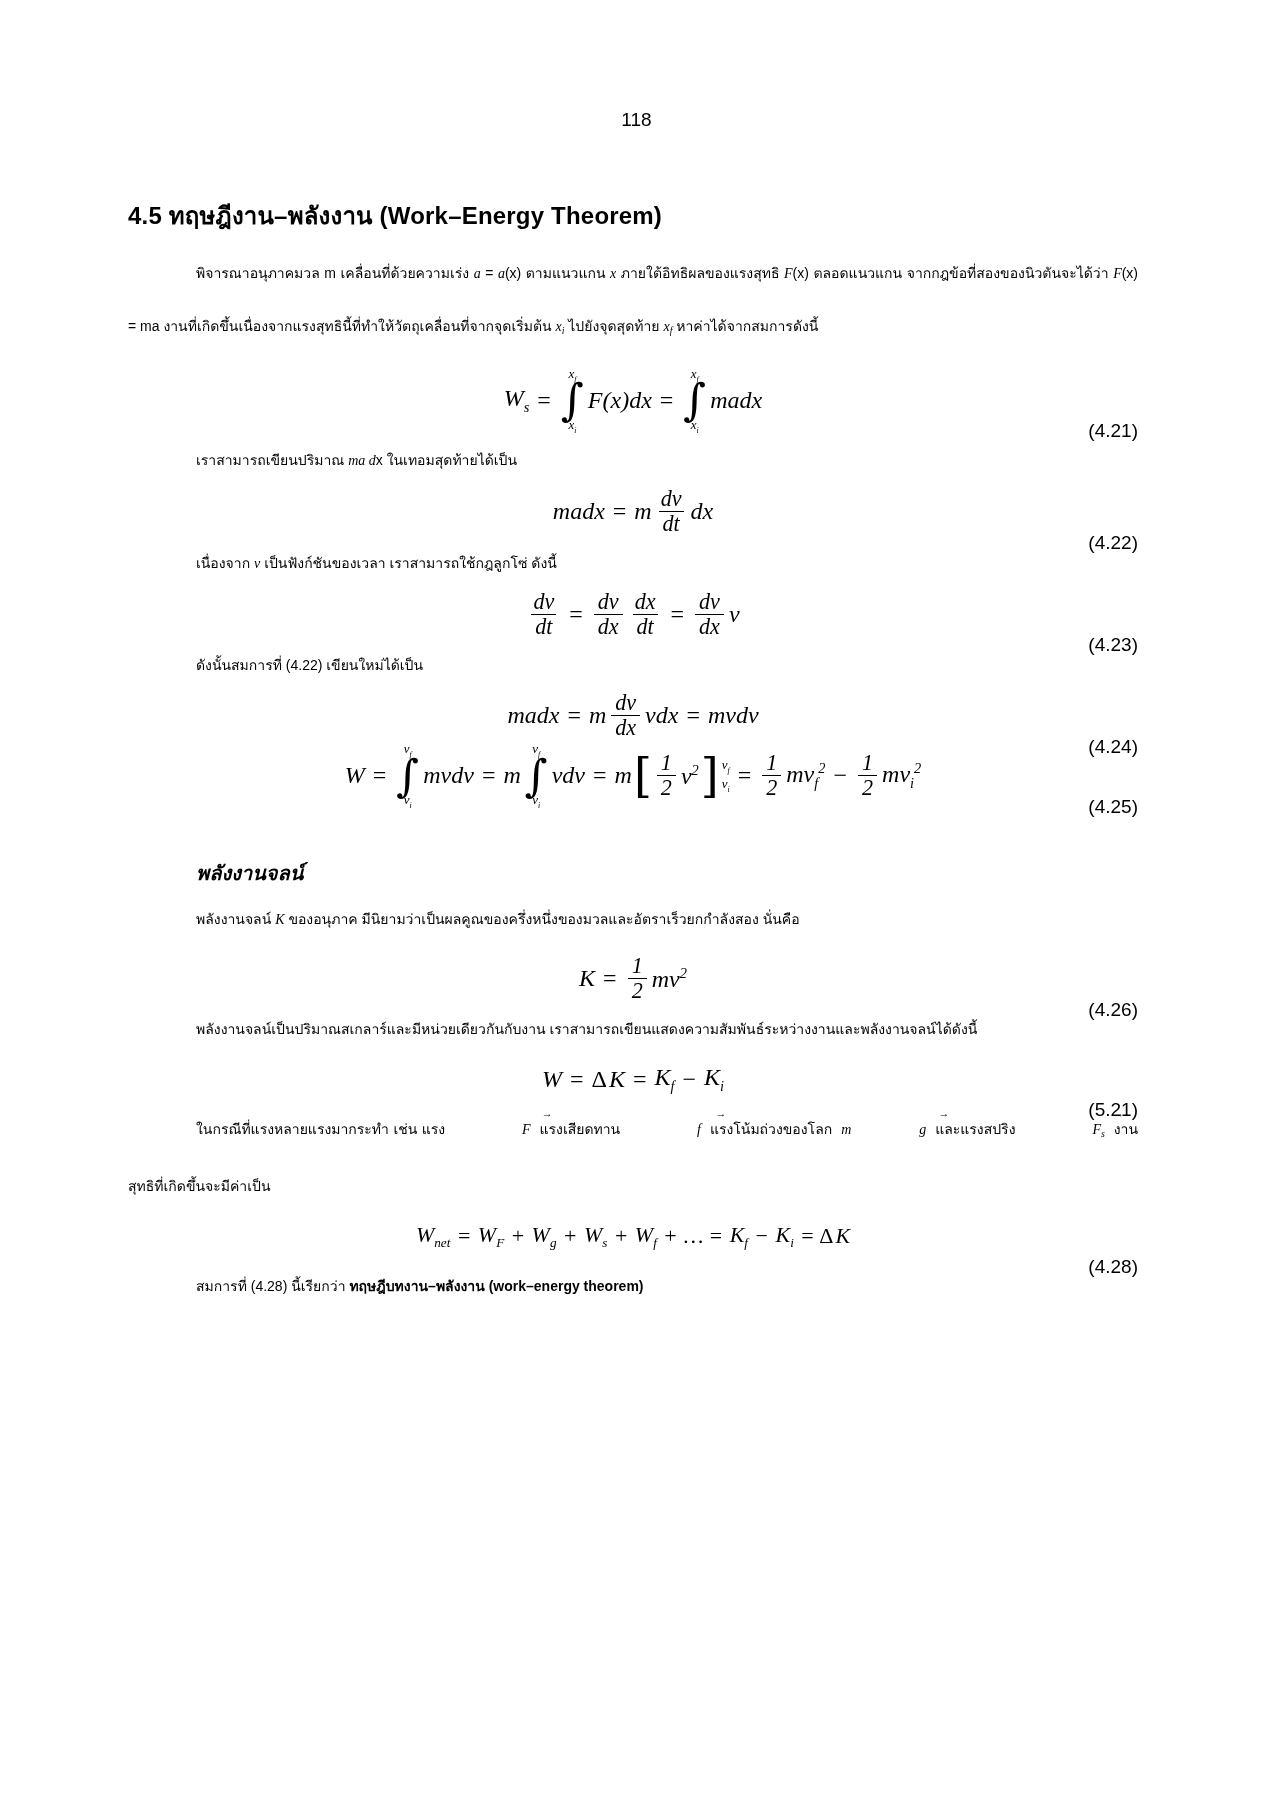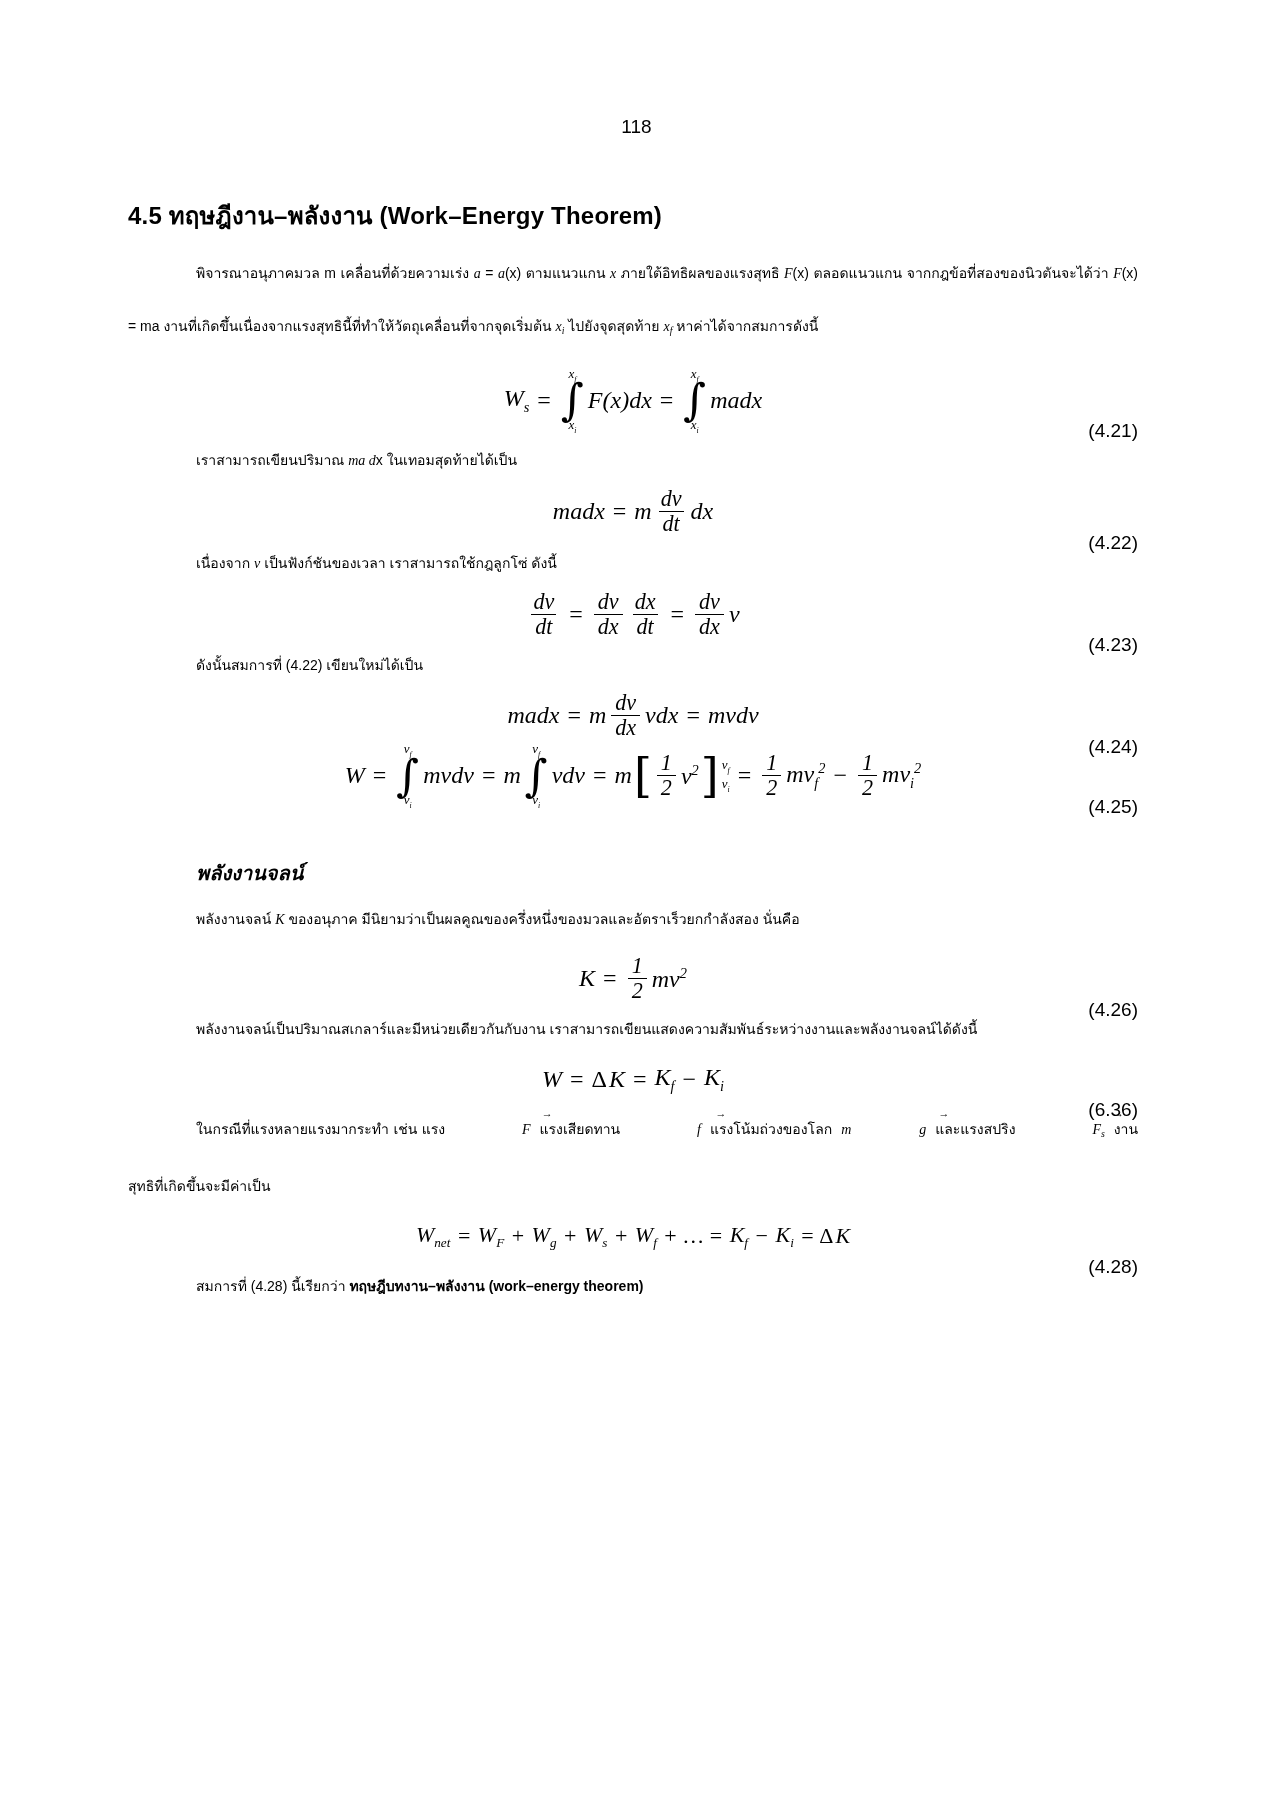--- a/index.html
+++ b/index.html
@@ -11,21 +11,21 @@
     position: relative;
     width: 1273px;
     height: 1800px;
     background: #ffffff;
     font-family: "DejaVu Sans", sans-serif;
     color: #000000;
     overflow: hidden;
   }
   .page-number {
     position: absolute;
-    top: 116px;
+    top: 109px;
     left: 0;
     width: 1273px;
     text-align: center;
     font-family: "Liberation Sans", sans-serif;
     font-size: 19px;
   }
   .content {
     position: absolute;
     left: 128px;
     top: 196px;
@@ -321,21 +321,21 @@
       <span class="eq">
         <span>W</span>
         <span class="roman">&nbsp;=&nbsp;</span>
         <span class="roman" style="font-style:normal;">Δ</span>
           <span>K</span>
         <span class="roman">&nbsp;=&nbsp;</span>
         <span>K<sub class="s">f</sub></span>
         <span class="roman">&nbsp;−&nbsp;</span>
         <span>K<sub class="s">i</sub></span>
       </span>
-      <span class="eqnum">(6.36)</span>
+      <span class="eqnum">(5.21)</span>
     </div>
 
     <p class="body indent">ในกรณีที่แรงหลายแรงมากระทำ เช่น แรง &nbsp;<span class="vec arrow">F</span>&nbsp; แรงเสียดทาน &nbsp;<span class="vec arrow">f</span>&nbsp; แรงโน้มถ่วงของโลก &nbsp;<span class="it">m</span><span class="vec arrow">g</span>&nbsp; และแรงสปริง &nbsp;<span class="vec arrow">F<span class="sub">s</span></span>&nbsp; งานสุทธิที่เกิดขึ้นจะมีค่าเป็น</p>
 
     <div class="eqrow" style="font-size:22px;">
       <span class="eq">
         <span>W<sub class="s">net</sub></span>
         <span class="roman">&nbsp;=&nbsp;</span>
         <span>W<sub class="s">F</sub></span>
         <span class="roman">&nbsp;+&nbsp;</span>

